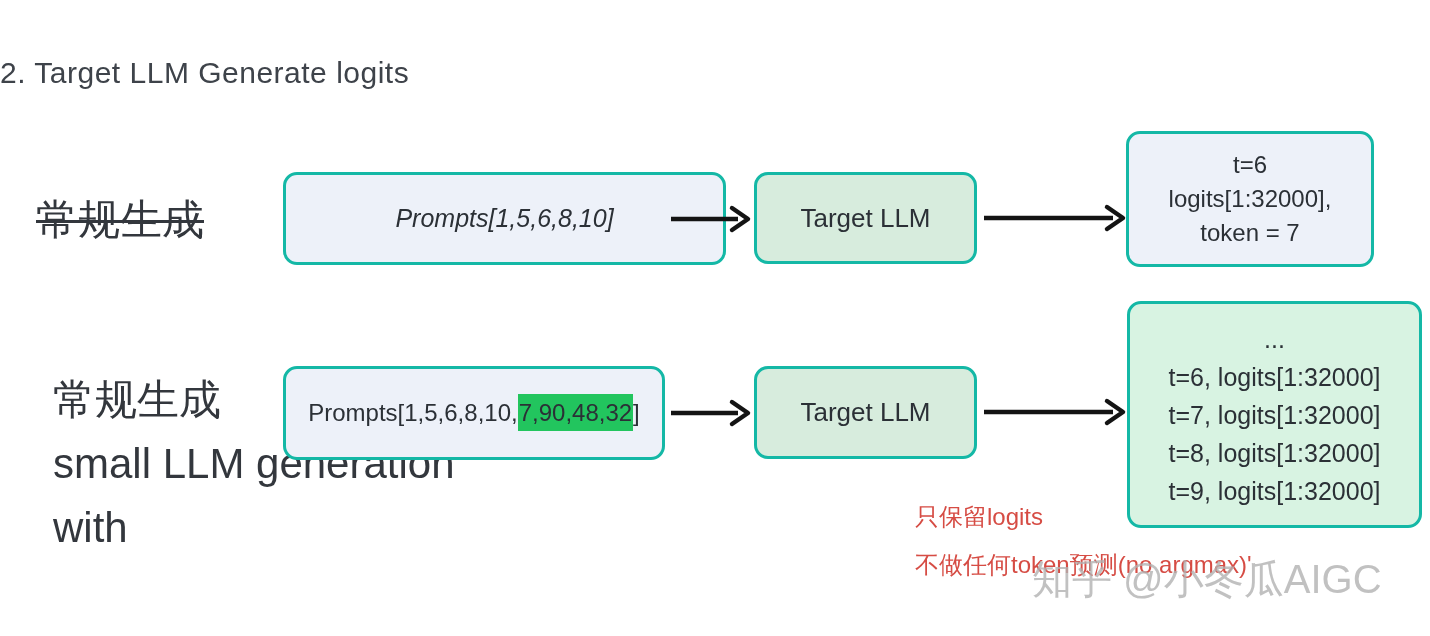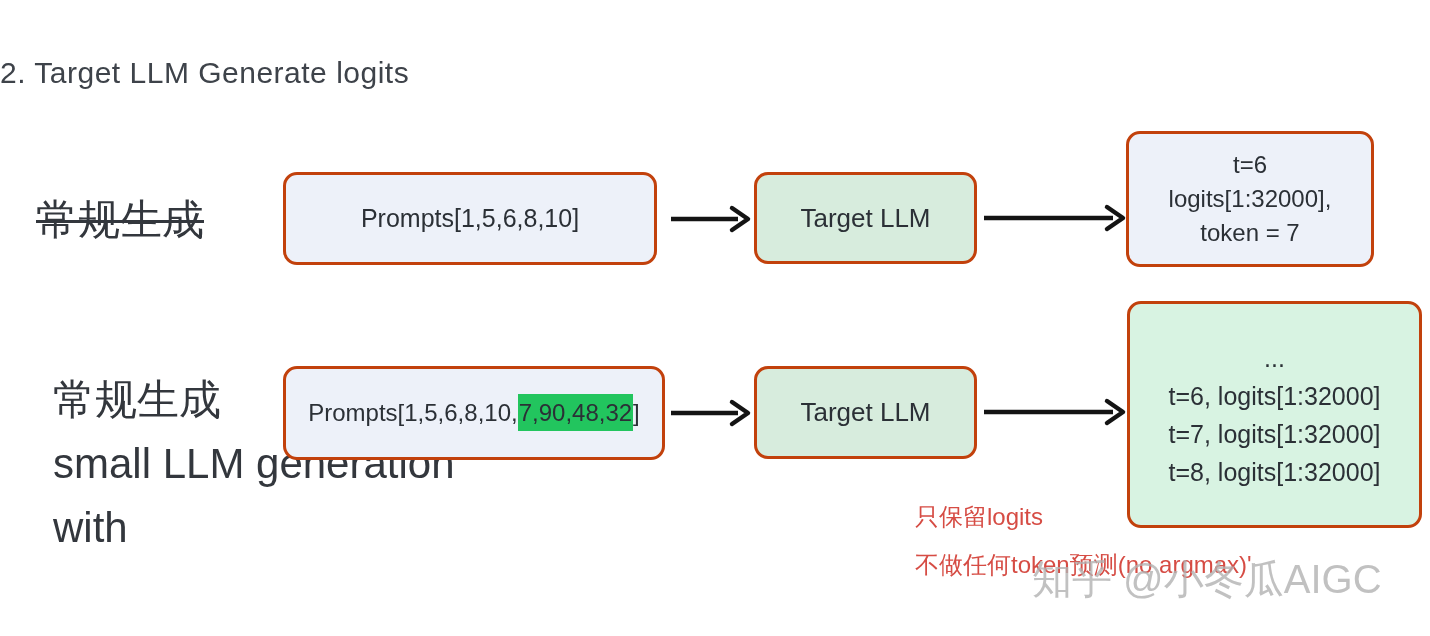--- a/index.html
+++ b/index.html
@@ -18,32 +18,32 @@
     position:absolute;
     font-size:42px;color:#33373d;line-height:64px;
     white-space:nowrap;
   }
   .strike{
     text-decoration:line-through;
     text-decoration-thickness:3px;
   }
   .box{
     position:absolute;
-    border:3px solid #c2410c;
+    border:3px solid #14b8a6;
     border-radius:14px;
     display:flex;align-items:center;justify-content:center;
     flex-direction:column;
     color:#2b3036;
     box-sizing:border-box;
     text-align:center;
   }
   .box-blue{background:#edf1f9;}
   .box-green{background:#d7ecdd;}
   .box-green-light{background:#d8f3e2;}
-  .prompts1{left:283px;top:172px;width:374px;height:93px;font-size:25px;}
+  .prompts1{left:283px;top:172px;width:443px;height:93px;font-size:25px;font-style:italic;}
   .target1 {left:754px;top:172px;width:223px;height:92px;font-size:26px;}
   .out1    {left:1126px;top:131px;width:248px;height:136px;font-size:24px;line-height:34px;}
   .prompts2{left:283px;top:366px;width:382px;height:94px;font-size:24px;}
   .target2 {left:754px;top:366px;width:223px;height:93px;font-size:26px;}
   .out2    {left:1127px;top:301px;width:295px;height:227px;font-size:25px;line-height:38px;}
   .hl{
     background:#22c55e;
     padding:5px 1px;
   }
   .arrow{position:absolute;}
@@ -121,20 +121,21 @@
   <svg class="arrow a4" width="144" height="34" viewBox="0 0 144 34">
     <line x1="1" y1="17" x2="130" y2="17" stroke="#141414" stroke-width="4.5"></line>
     <path d="M 124 6 L 140 17 L 124 28" fill="none" stroke="#141414" stroke-width="4.5" stroke-linecap="round" stroke-linejoin="round"></path>
   </svg>
 
   <div class="box box-green-light out2">
     <div>...</div>
     <div>t=6, logits[1:32000]</div>
     <div>t=7, logits[1:32000]</div>
     <div>t=8, logits[1:32000]</div>
+    <div>t=9, logits[1:32000]</div>
   </div>
 
   <div class="annotation ann1">只保留logits</div>
   <div class="annotation ann2">不做任何token预测(no argmax)'</div>
 
   <div class="watermark">知乎 @小冬瓜AIGC</div>
 
 </div>
 
 </body></html>

